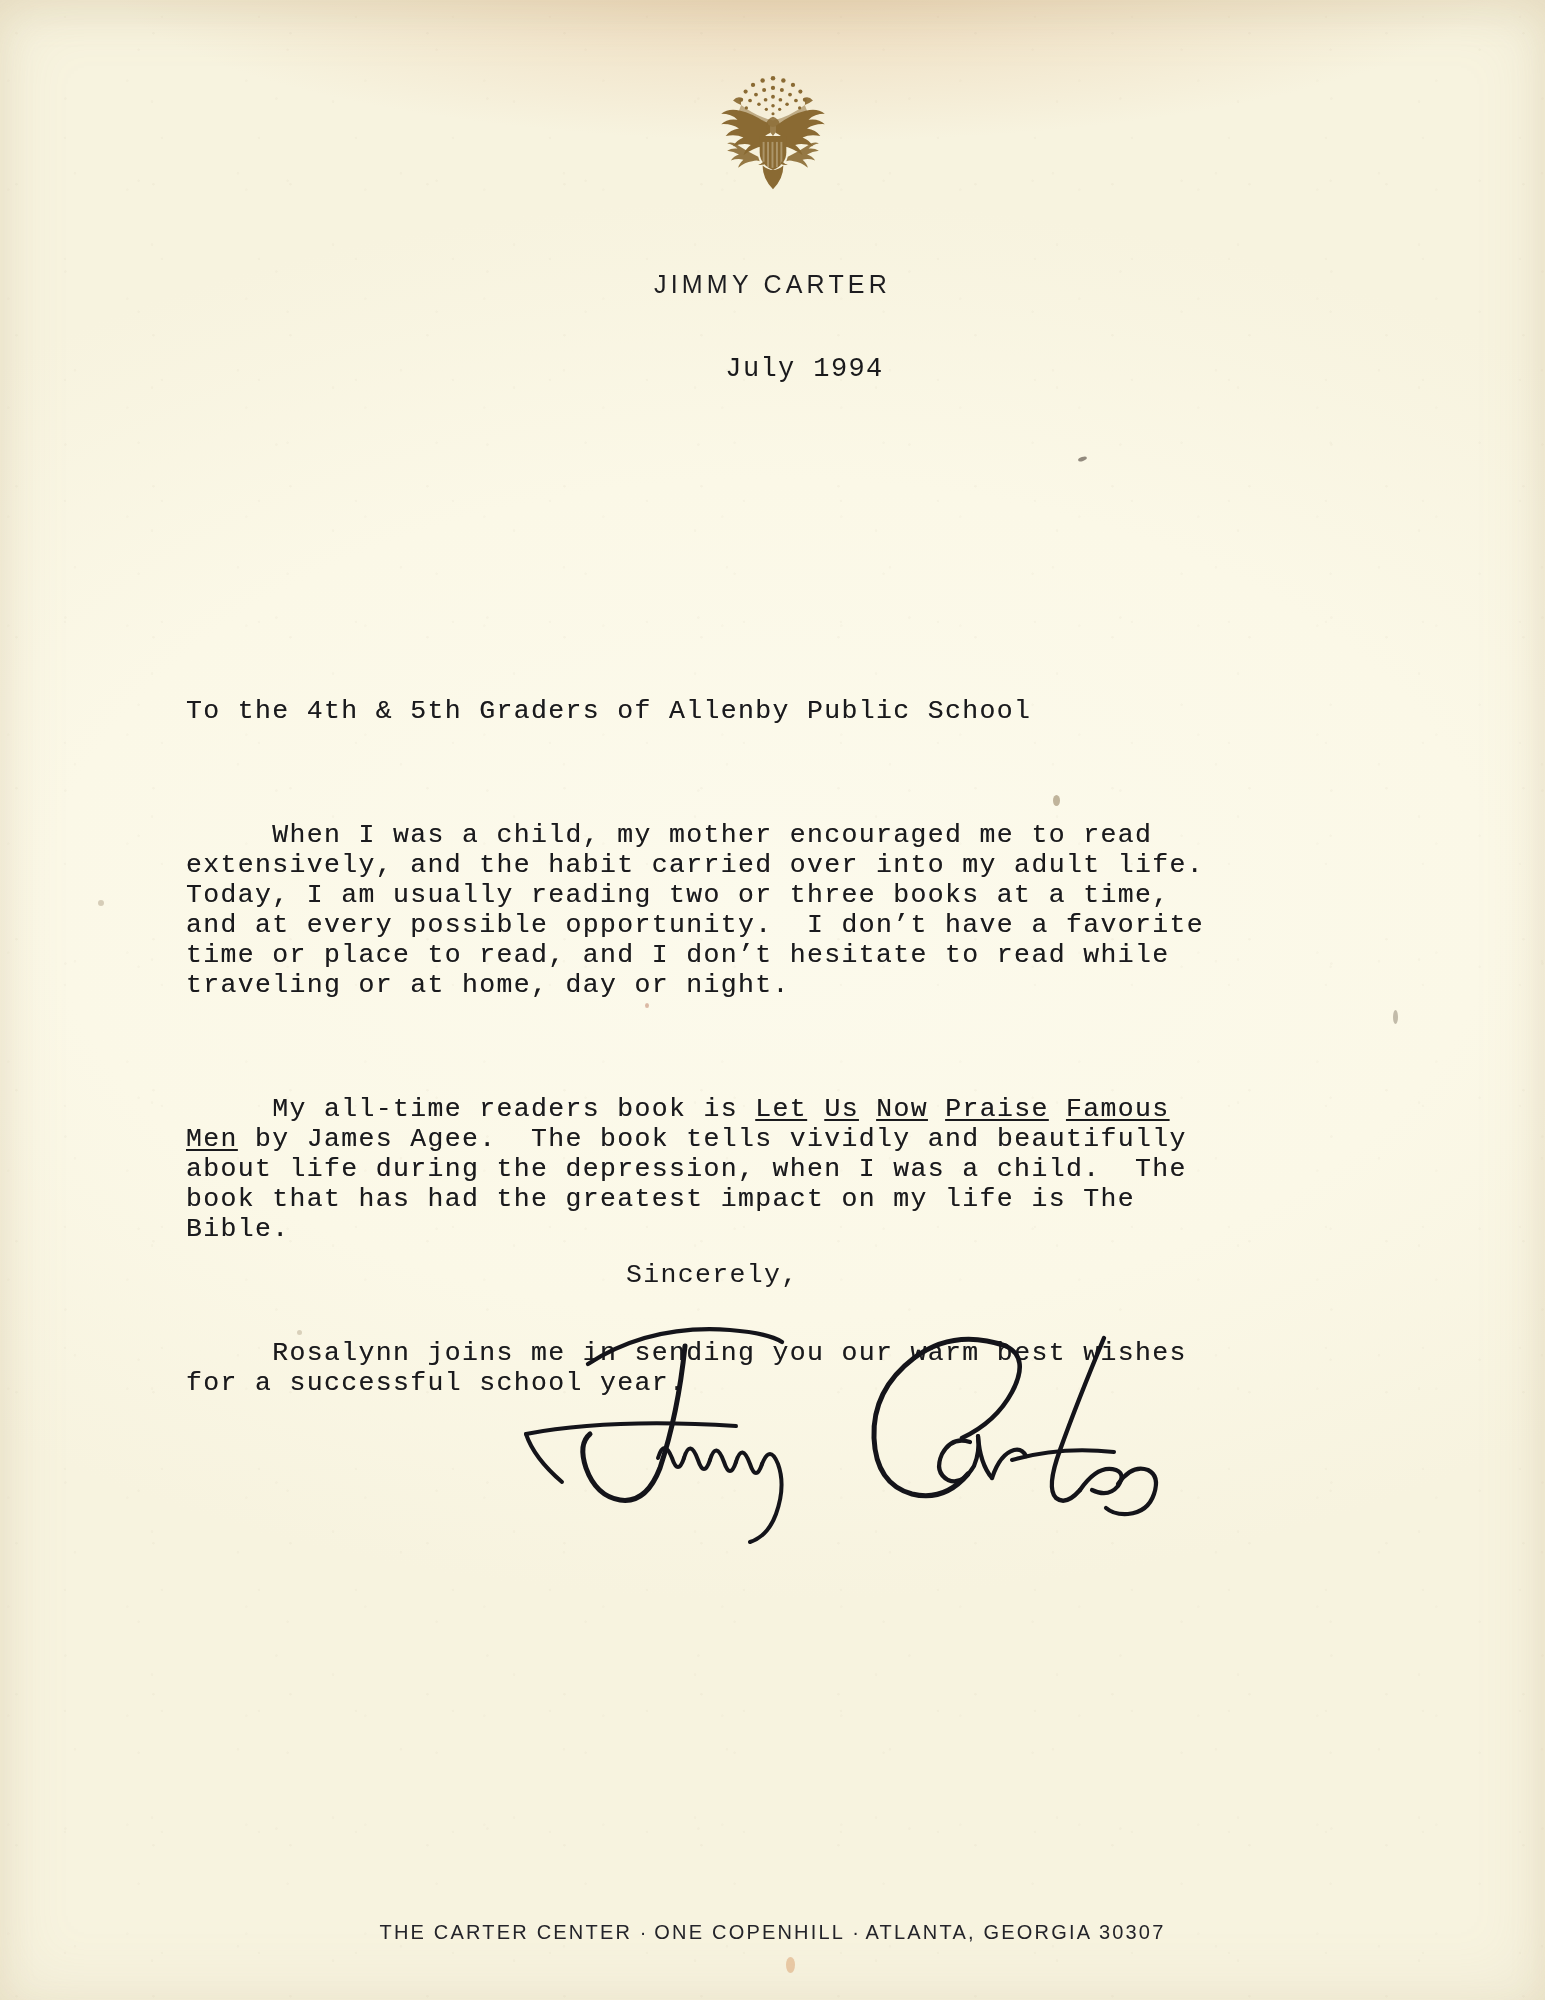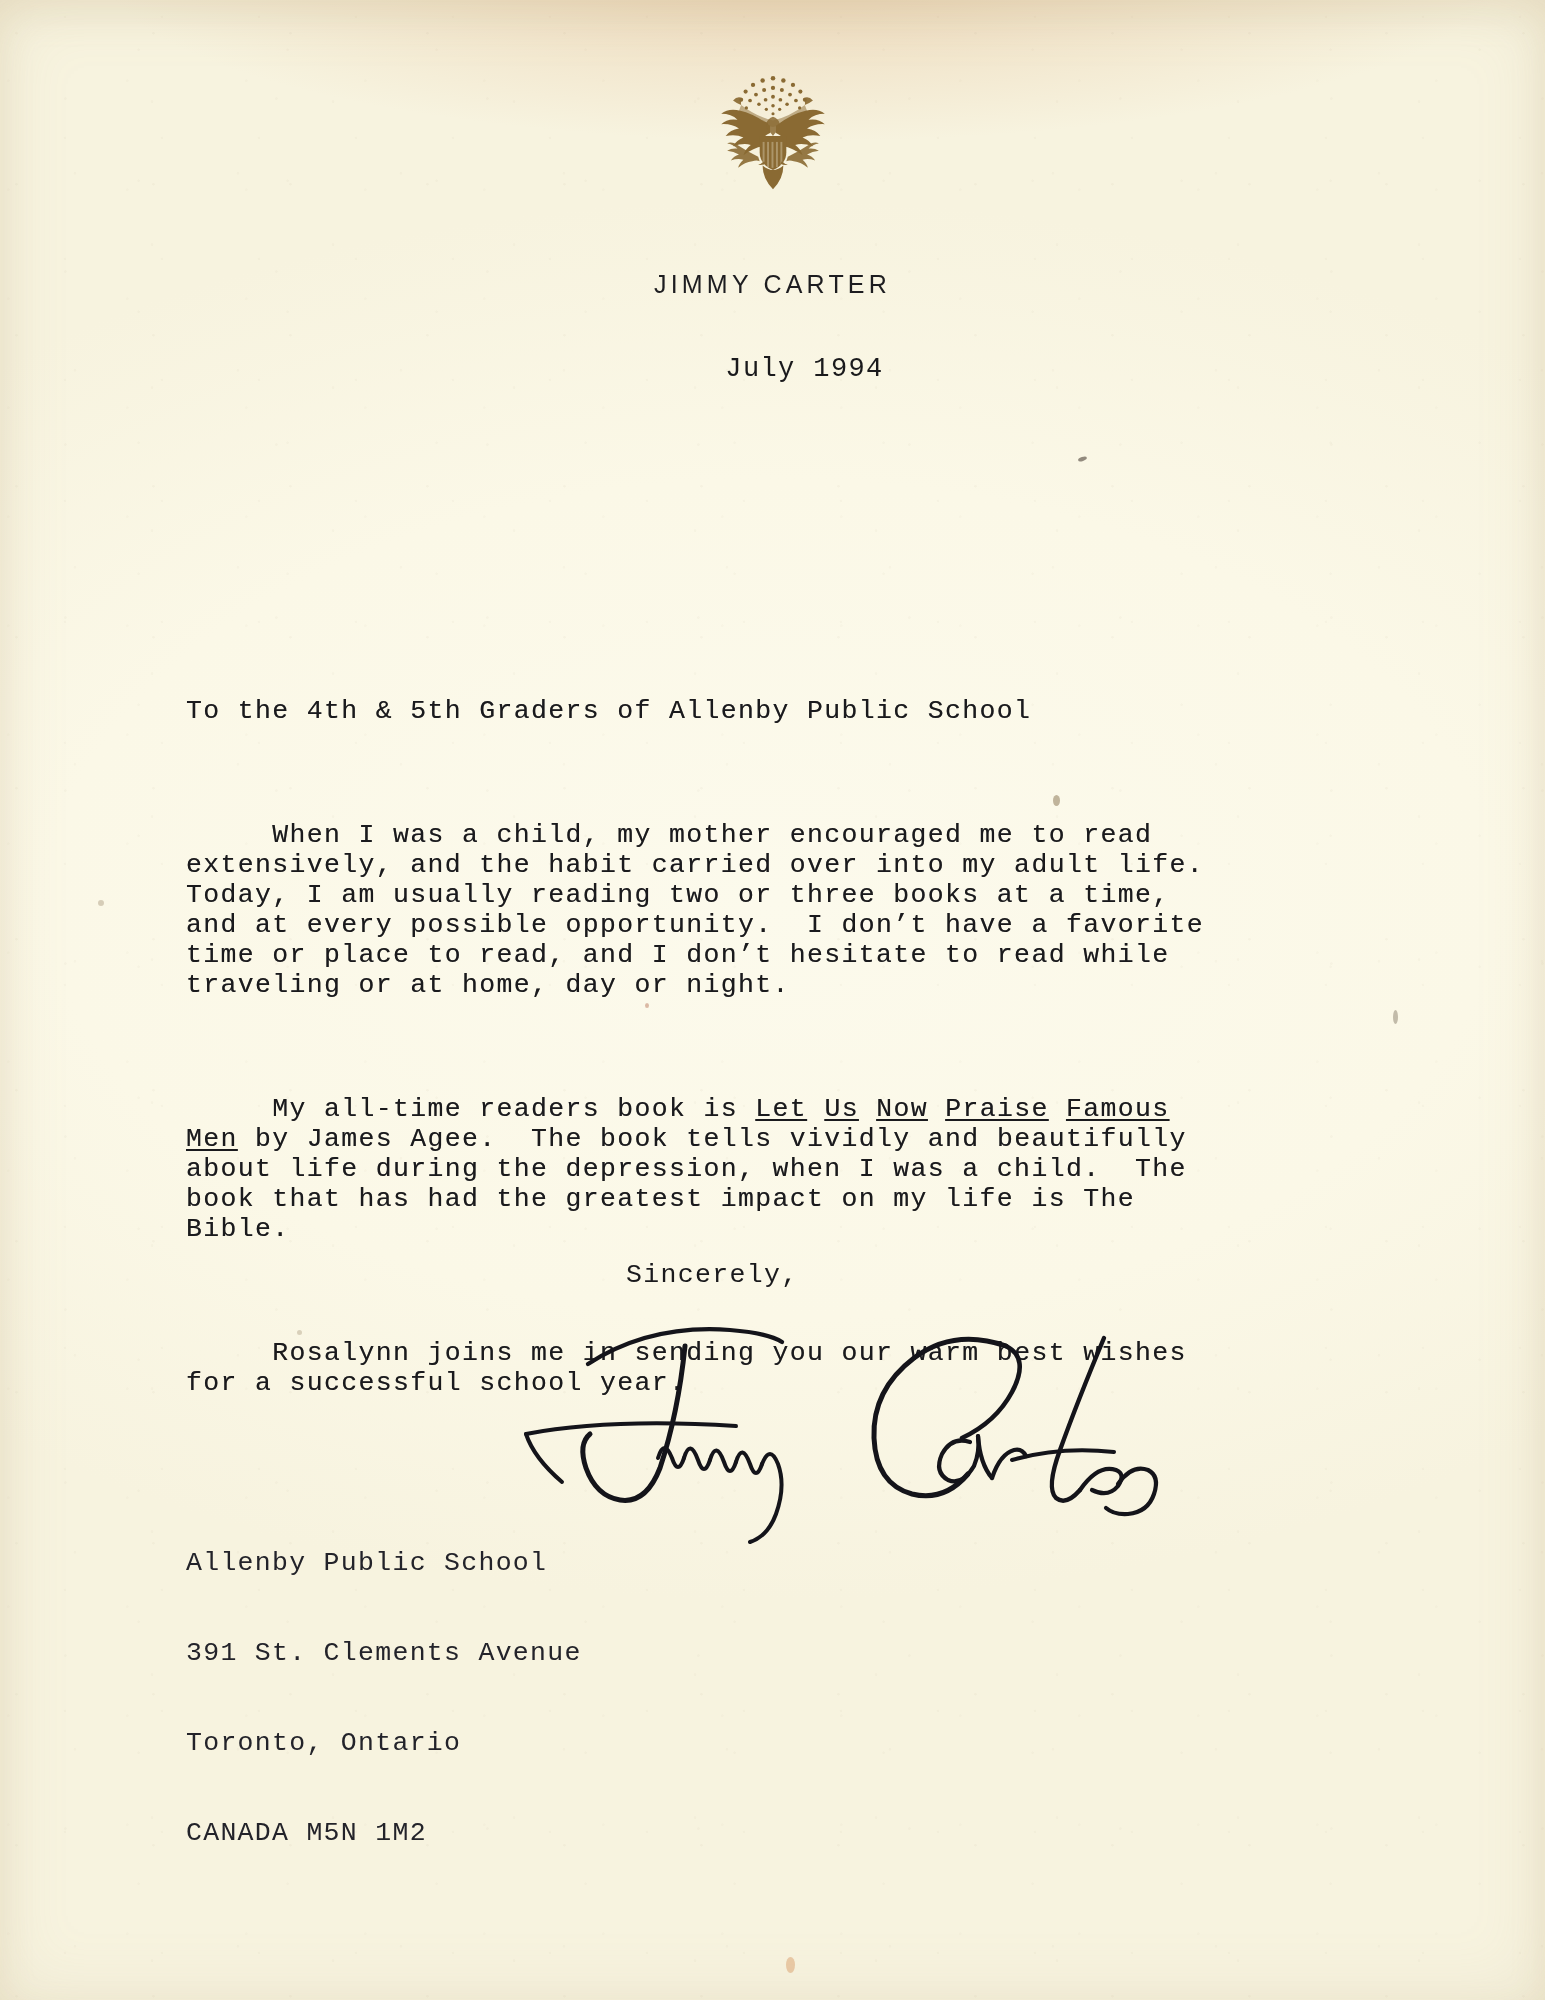--- a/index.html
+++ b/index.html
@@ -286,22 +286,23 @@
 
         <path d="M512 142 Q560 128 614 134" stroke-width="4"></path>
 
         <path d="M580 172 Q598 146 616 152 Q626 156 618 168 Q608 180 592 172" stroke-width="4.2"></path>
 
         <path d="M618 166 Q632 146 648 152 Q660 158 654 176 Q648 194 628 196 Q614 197 606 190" stroke-width="4.2"></path>
       </g>
     </svg>
   </div>
 
-  <div id="address">
-    <div>Allenby Public School</div>
-    <div>391 St. Clements Avenue</div>
-    <div>Toronto, Ontario</div>
-    <div>CANADA M5N 1M2</div>
+
+  <div id="footer">
+    <span>THE CARTER CENTER</span>
+    <span class="dot">·</span>
+    <span>ONE COPENHILL</span>
+    <span class="dot">·</span>
+    <span>ATLANTA, GEORGIA 30307</span>
   </div>
-
 
   <div id="edge-shade"></div>
 </div>
 
 </body></html>

